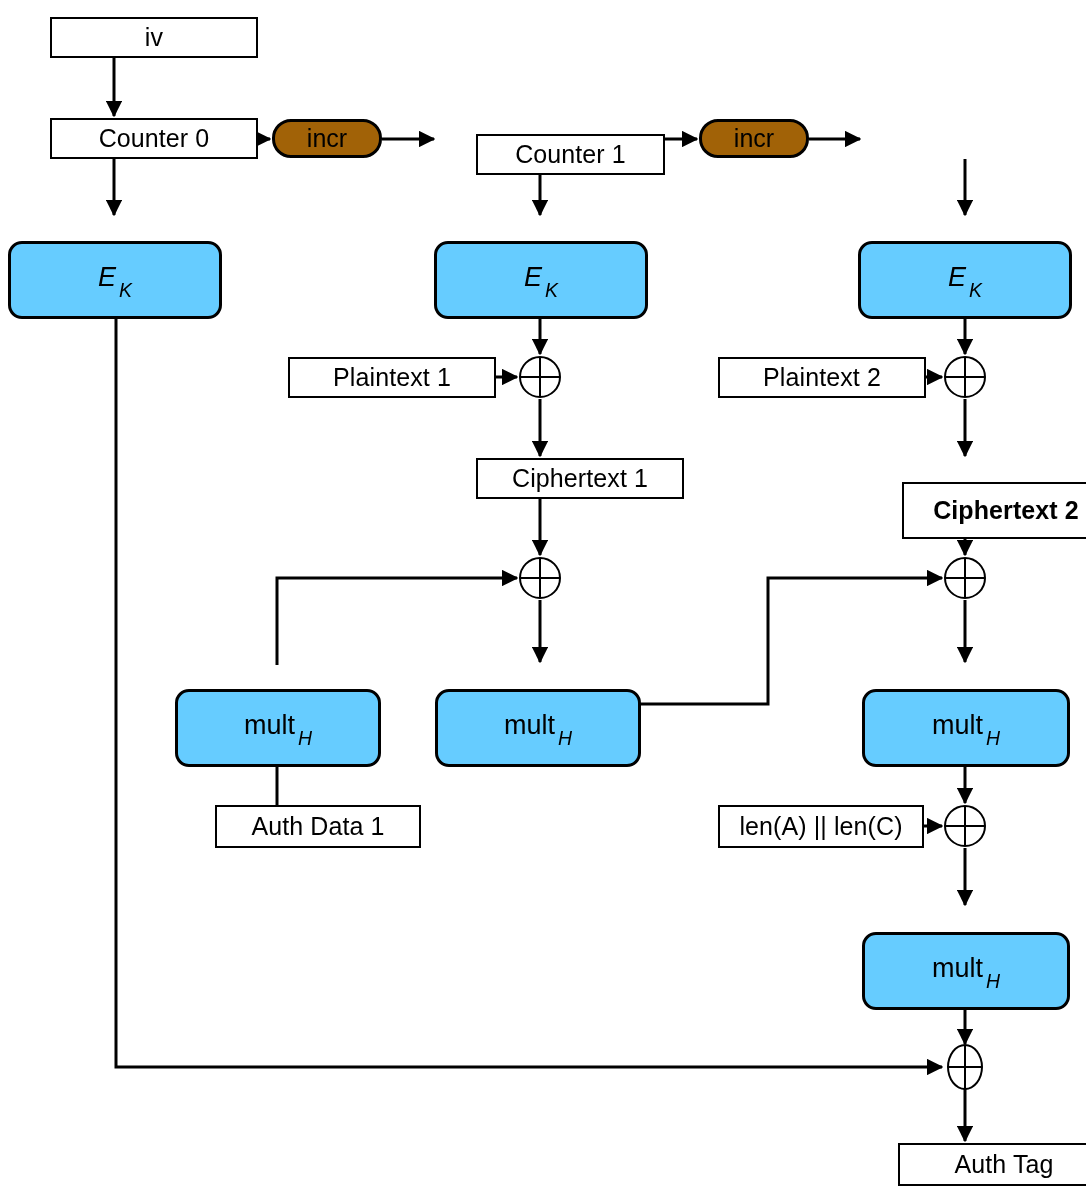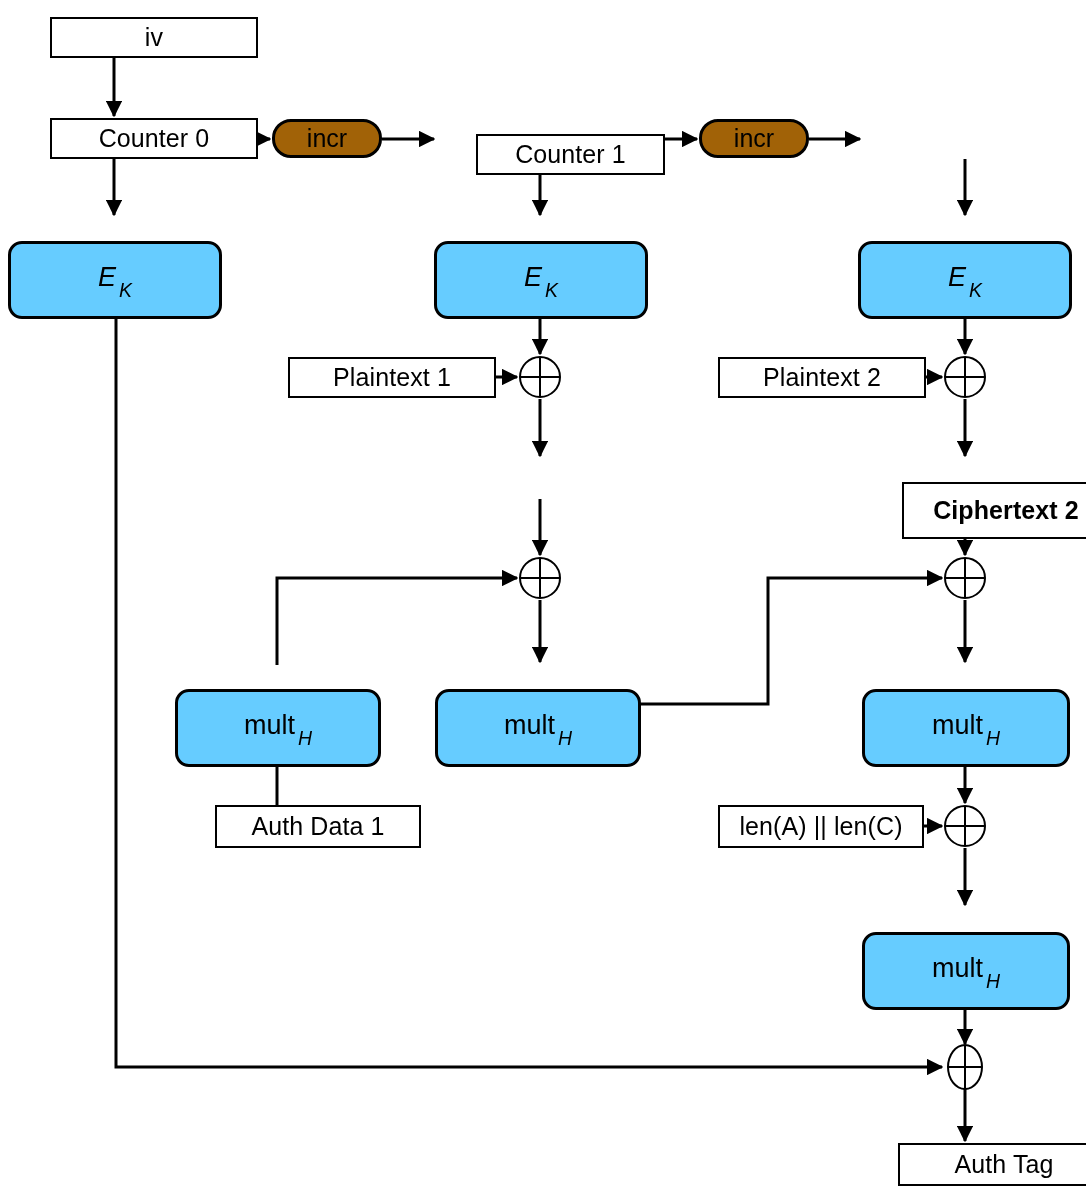--- a/index.html
+++ b/index.html
@@ -175,20 +175,23 @@
 
 
   <div class="node rect-node" style="left:248px;top:357px;width:208px;height:41px;">
     <span>Plaintext 1</span>
   </div>
 
   <div class="node rect-node" style="left:678px;top:357px;width:208px;height:41px;">
     <span>Plaintext 2</span>
   </div>
 
+  <div class="node rect-node" style="left:436px;top:458px;width:208px;height:41px;">
+    <span>Ciphertext 1</span>
+  </div>
 
   <div class="node rect-node" style="left:862px;top:482px;width:208px;height:57px;font-weight:bold;">
     <span>Ciphertext 2</span>
   </div>
 
   <div class="node rect-node" style="left:175px;top:805px;width:206px;height:43px;">
     <span>Auth Data 1</span>
   </div>
 
   <div class="node rect-node" style="left:678px;top:805px;width:206px;height:43px;">

